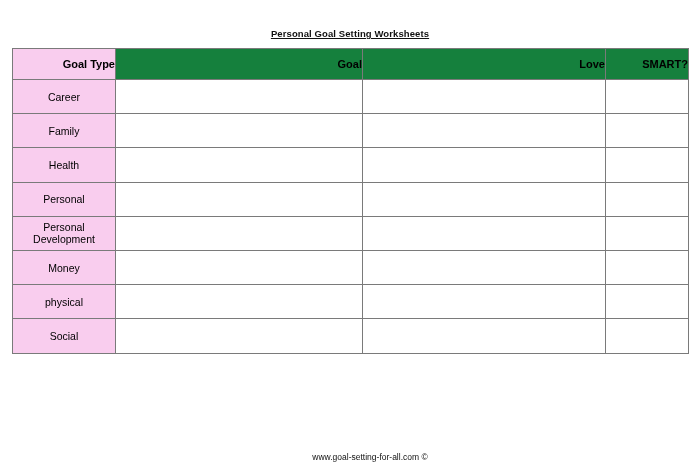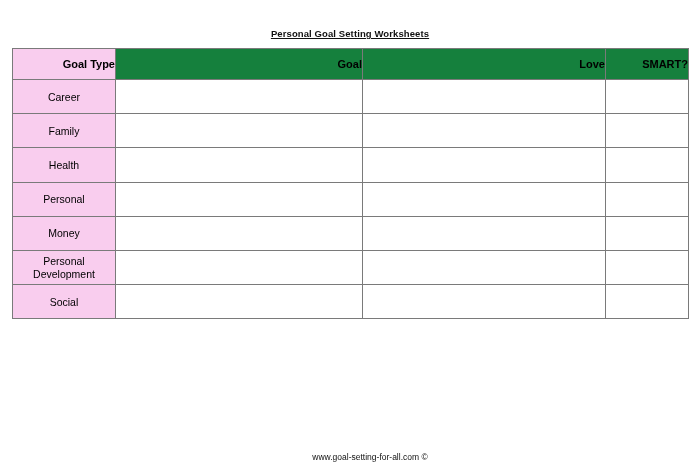--- a/index.html
+++ b/index.html
@@ -129,27 +129,33 @@
           <td class="blank"></td>
           <td class="blank"></td>
         </tr>
         <tr>
           <td class="goal-type">Personal</td>
           <td class="blank"></td>
           <td class="blank"></td>
           <td class="blank"></td>
         </tr>
         <tr>
+          <td class="goal-type">Personal Development</td>
+          <td class="blank"></td>
+          <td class="blank"></td>
+          <td class="blank"></td>
+        </tr>
+        <tr>
           <td class="goal-type">Money</td>
           <td class="blank"></td>
           <td class="blank"></td>
           <td class="blank"></td>
         </tr>
         <tr>
-          <td class="goal-type">Personal Development</td>
+          <td class="goal-type">physical</td>
           <td class="blank"></td>
           <td class="blank"></td>
           <td class="blank"></td>
         </tr>
         <tr>
           <td class="goal-type">Social</td>
           <td class="blank"></td>
           <td class="blank"></td>
           <td class="blank"></td>
         </tr>

